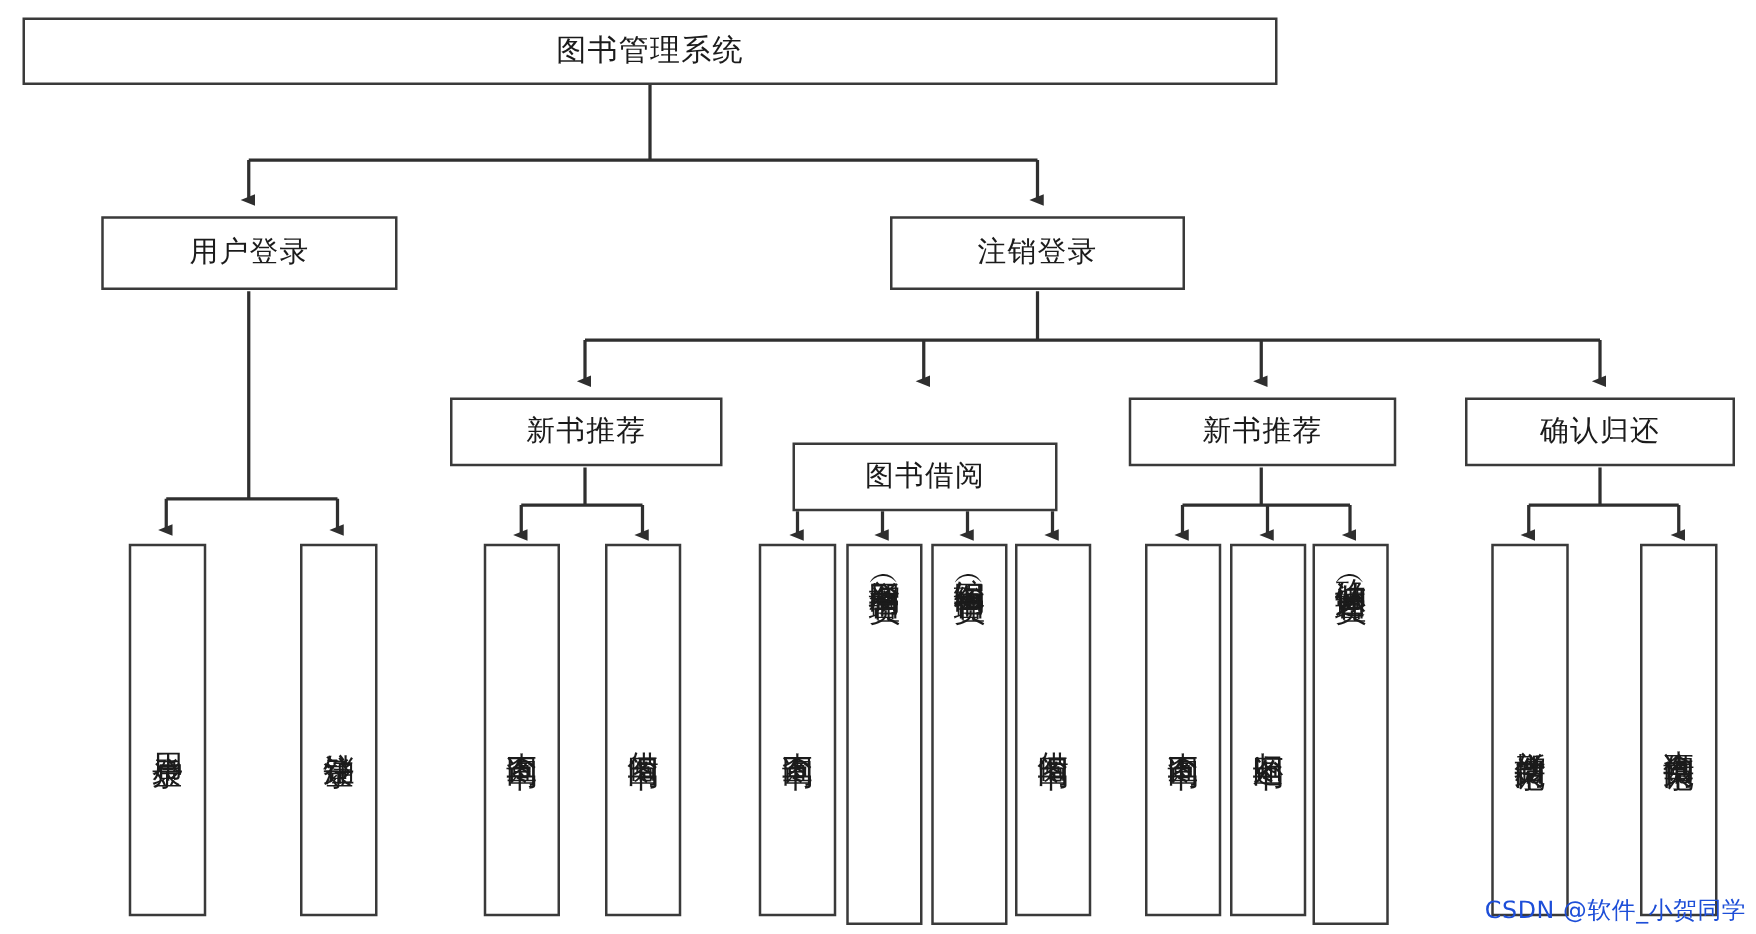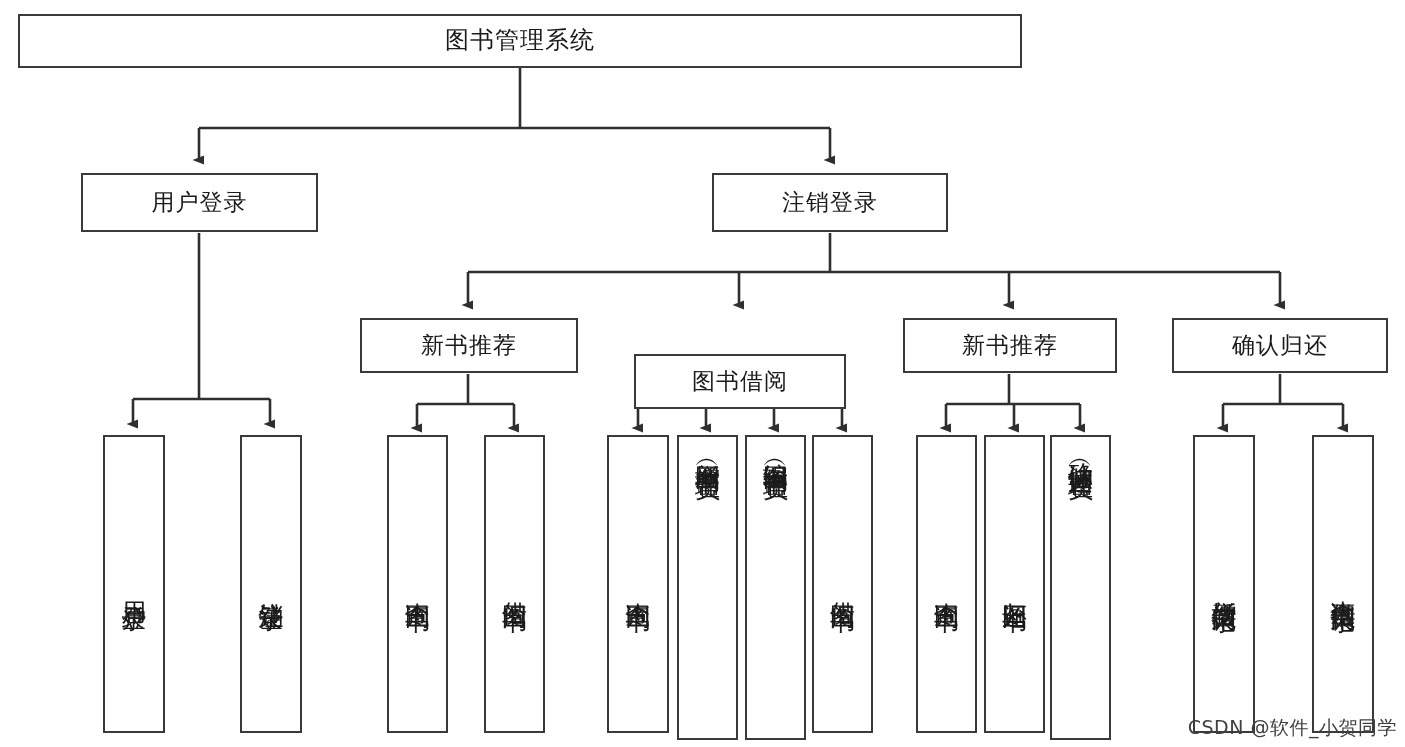--- a/index.html
+++ b/index.html
@@ -63,21 +63,21 @@
   }
   .leaf-inner.top {
     align-items: flex-start;
     padding-top: 2px;
   }
   .watermark {
     position: absolute;
     right: 8px;
     bottom: 6px;
     font-size: 19px;
-    color: #404040;
+    color: #1d4ed8;
     letter-spacing: 0.5px;
     white-space: nowrap;
     font-family: "DejaVu Sans", "Liberation Sans", sans-serif;
   }
 </style>
 </head>
 <body>
 
 <div id="stage">
 

